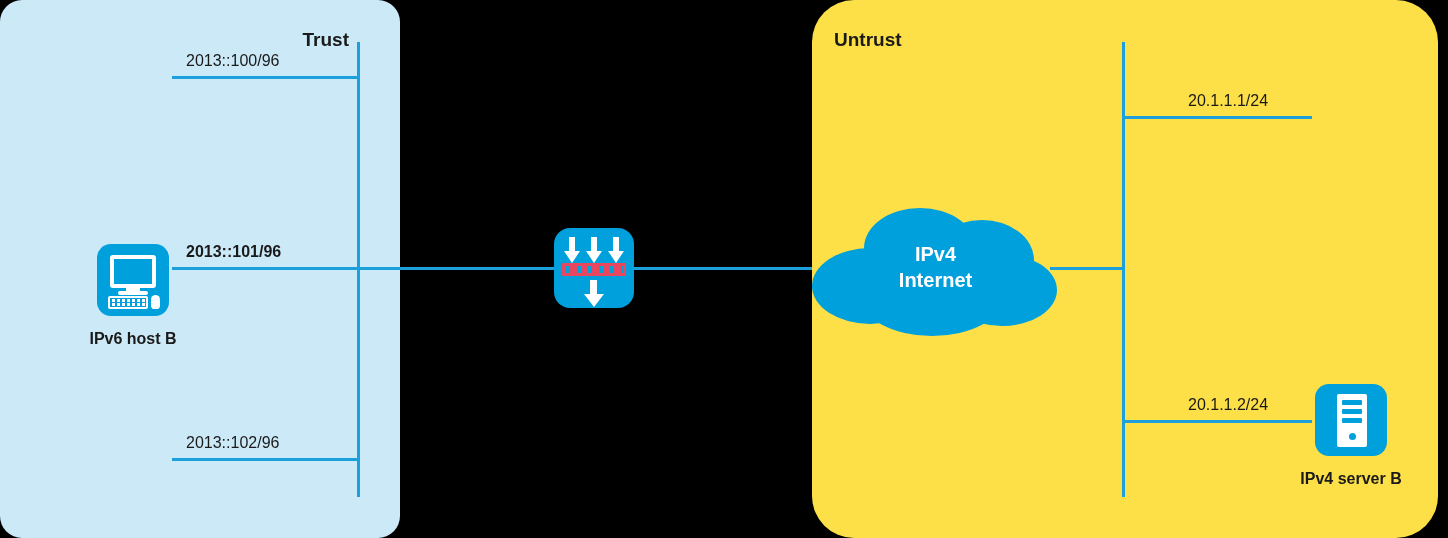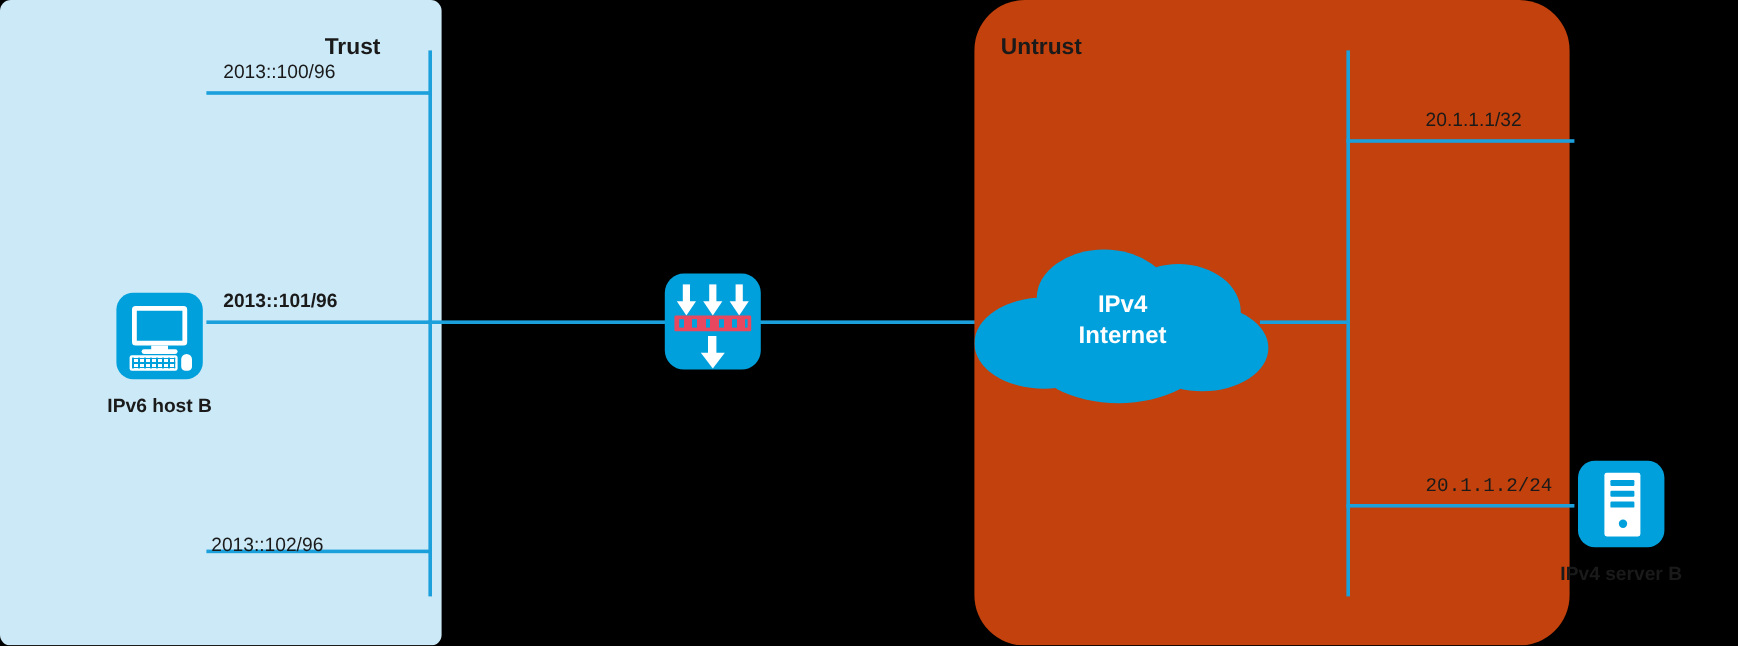--- a/index.html
+++ b/index.html
@@ -17,31 +17,31 @@
   }
 
   
   .zone {
     position: absolute;
     box-sizing: border-box;
   }
   #zone-trust {
     left: 0px;
     top: 0px;
-    width: 368px;
+    width: 400px;
     height: 538px;
     background: #CCE9F7;
-    border-radius: 9px;
+    border-radius: 22px;
   }
   #zone-untrust {
     left: 812px;
     top: 0px;
-    width: 496px;
+    width: 626px;
     height: 538px;
-    background: #c2410c;
+    background: #fde047;
     border-radius: 42px;
   }
   .zone-label {
     position: absolute;
     font-size: 19px;
     font-weight: bold;
     color: #1A1A1A;
     white-space: nowrap;
   }
   #zone-trust-label {
@@ -305,21 +305,21 @@
   </div>
 
   <div class="link v" style="left:357px; top:42px; height:455px;"></div>
 
   <div class="link h" style="left:172px; top:76px; width:188px;"></div>
   <div class="link h" style="left:172px; top:267px; width:188px;"></div>
   <div class="link h" style="left:172px; top:458px; width:188px;"></div>
 
   <div class="addr" style="left:186px; top:52px;">2013::100/96</div>
   <div class="addr" style="left:186px; top:243px;font-weight:bold;">2013::101/96</div>
-  <div class="addr" style="left:176px; top:434px;margin-top:12px;">2013::102/96</div>
+  <div class="addr" style="left:186px; top:434px;">2013::102/96</div>
 
 
   <div class="node" id="node-host-b" style="left:92px; top:244px;">
     <div class="node-icon">
       <div class="pc-monitor"></div>
       <div class="pc-stand"></div>
       <div class="pc-base"></div>
       <div class="pc-keyboard">
           <div class="pc-keys"></div>
         </div>
@@ -378,22 +378,22 @@
     </div>
   </div>
 
   <div class="link h" style="left:1050px; top:267px; width:75px;"></div>
 
   <div class="link v" style="left:1122px; top:42px; height:455px;"></div>
 
   <div class="link h" style="left:1122px; top:116px; width:190px;"></div>
   <div class="link h" style="left:1122px; top:420px; width:190px;"></div>
 
-  <div class="addr" style="left:1188px; top:92px;">20.1.1.1/32</div>
-  <div class="addr" style="left:1188px; top:396px;font-family:Liberation Mono, monospace;">20.1.1.2/24</div>
+  <div class="addr" style="left:1188px; top:92px;">20.1.1.1/24</div>
+  <div class="addr" style="left:1188px; top:396px;">20.1.1.2/24</div>
 
 
   <div class="node" id="node-server-b" style="left:1310px; top:384px;">
     <div class="node-icon">
       <div class="sv-body">
         <div class="sv-bar b1"></div>
         <div class="sv-bar b2"></div>
         <div class="sv-bar b3"></div>
         <div class="sv-dot"></div>
       </div>

